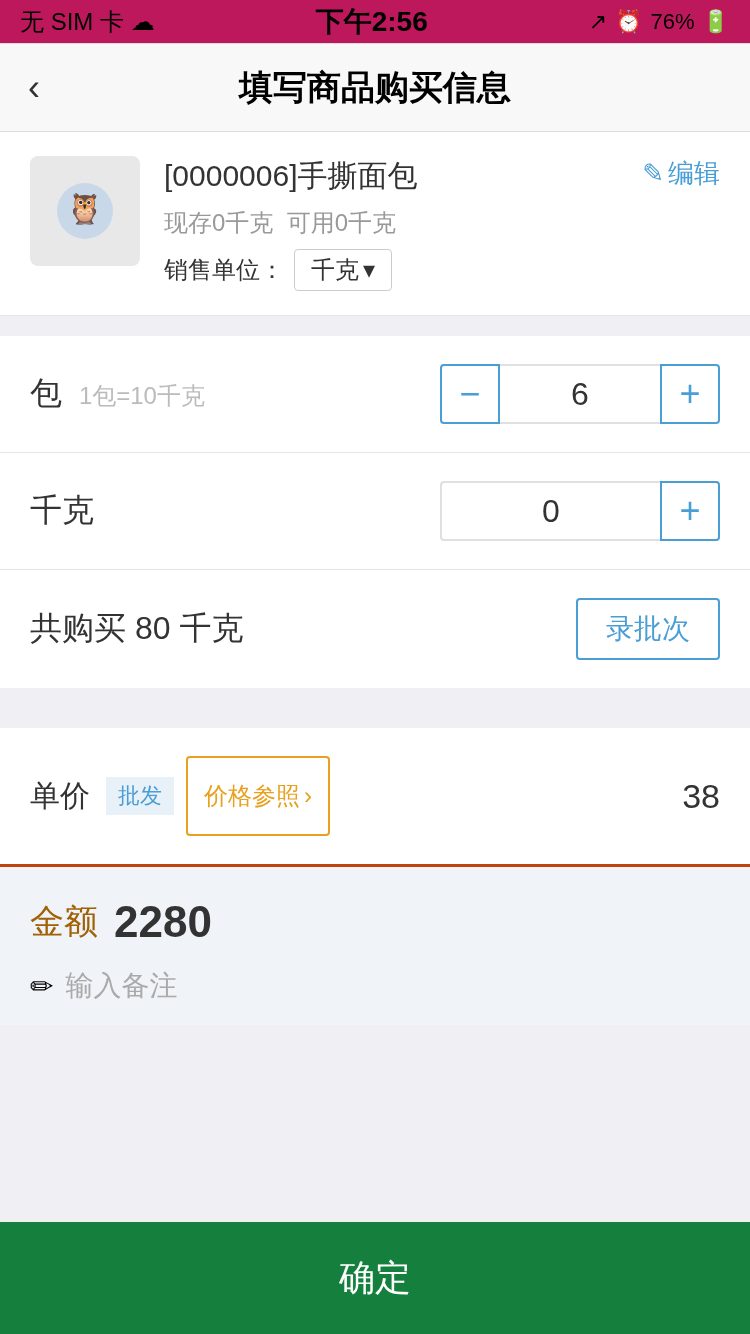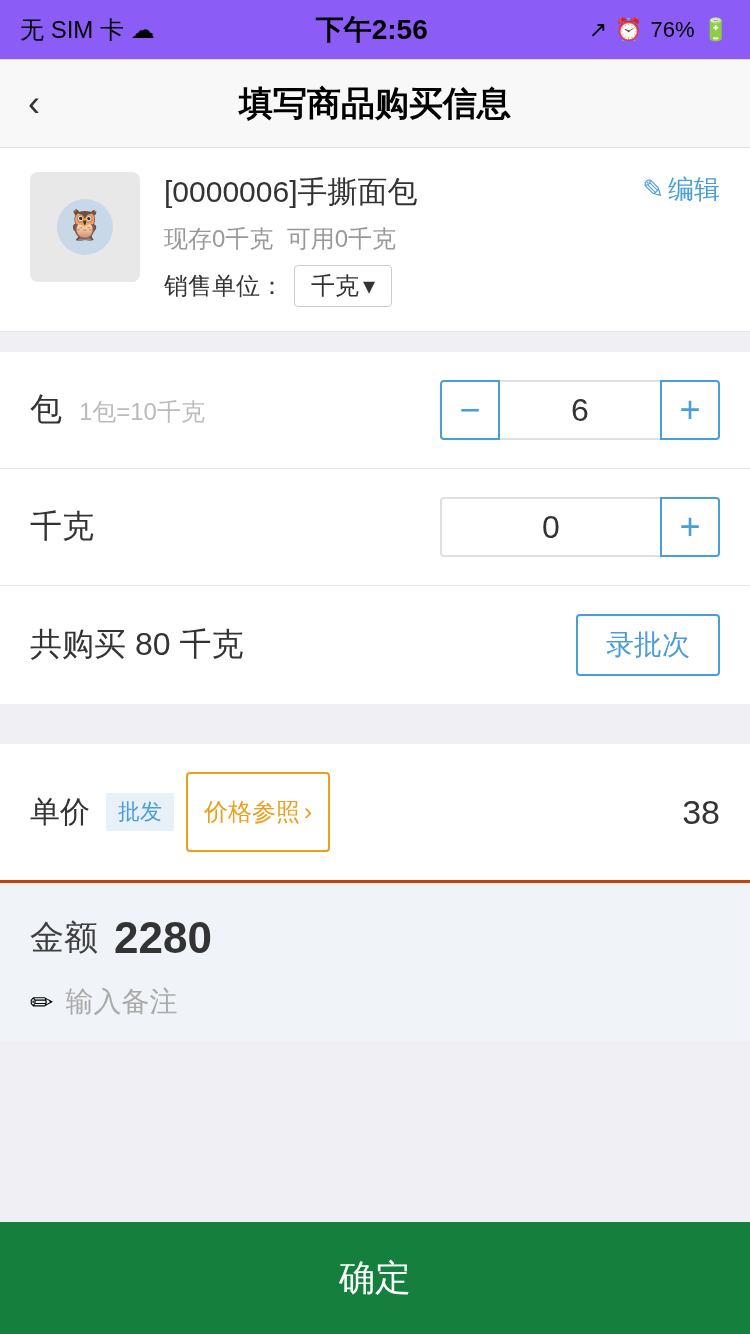--- a/index.html
+++ b/index.html
@@ -9,22 +9,22 @@
       min-height: 1334px;
       font-family: -apple-system, "PingFang SC", "Helvetica Neue", sans-serif;
       background: #efeff4;
       font-size: 28px;
       position: relative;
     }
 
     
     .status-bar {
       width: 750px;
-      height: 60px;
-      background: #8b5cf6;
+      height: 44px;
+      background: #be185d;
       display: flex;
       align-items: center;
       justify-content: space-between;
       padding: 4px 20px;
       font-size: 24px;
       color: #000;
       border-bottom: 1px solid #ddd;
     }
     .status-left { display: flex; align-items: center; gap: 8px; }
     .status-center { font-weight: 600; font-size: 28px; }
@@ -241,21 +241,21 @@
       background: #f0f4f8;
       padding: 30px 30px 20px 30px;
     }
     .amount-row {
       display: flex;
       align-items: center;
       margin-bottom: 20px;
     }
     .amount-label {
       font-size: 34px;
-      color: #404040;
+      color: #a16207;
       font-weight: 500;
     }
     .amount-value {
       font-size: 44px;
       color: #333;
       font-weight: 600;
       margin-left: 16px;
     }
     .remark-row {
       display: flex;

